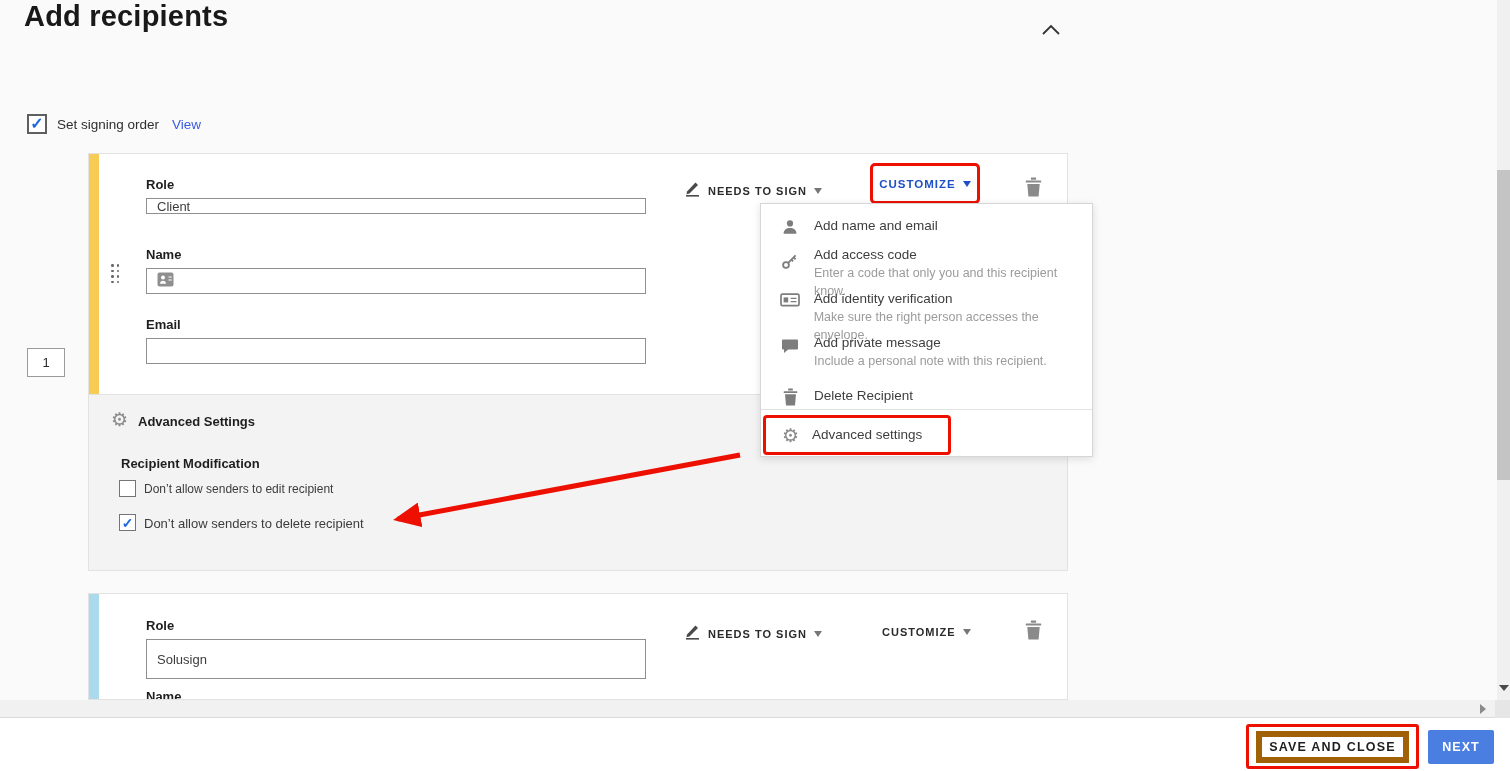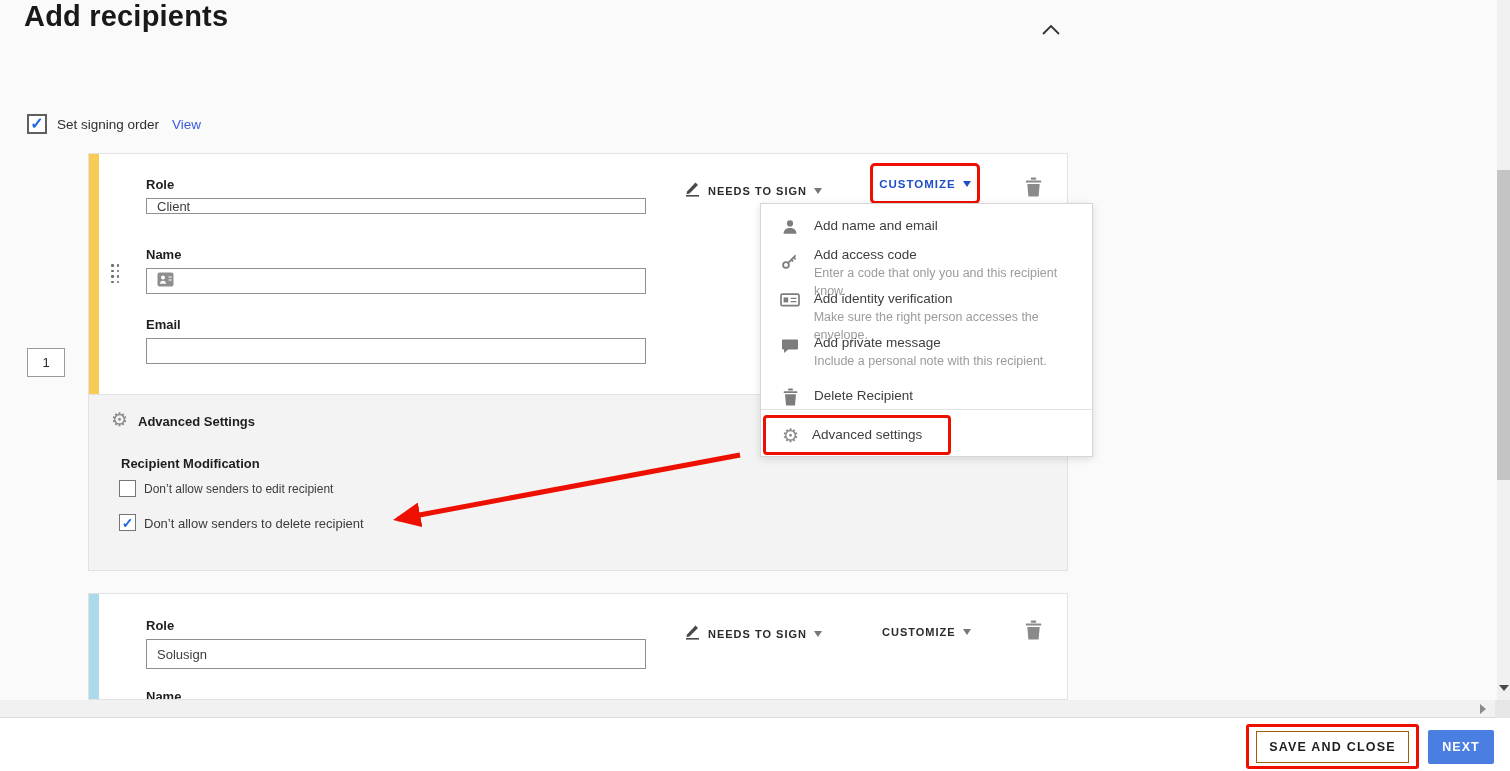--- a/index.html
+++ b/index.html
@@ -47,21 +47,21 @@
   .order-input { border:1px solid #9A9A9A; background:#fff; text-align:center; font-size:13px; color:#2B2B2B;
                  font-family:"Liberation Sans",sans-serif; outline:none; }
 
   .scroll-track-v { background:#F0F0F0; }
   .scroll-thumb { background:#C4C4C4; }
   .scroll-track-h { background:#F1F1F1; border-bottom:1px solid #DADADA; }
   .tri-down { width:0; height:0; border-left:5px solid transparent; border-right:5px solid transparent; border-top:6px solid #4A4A4A; }
   .tri-right { width:0; height:0; border-top:5px solid transparent; border-bottom:5px solid transparent; border-left:6px solid #8A8A8A; }
 
   .footer { background:#fff; }
-  .btn-secondary { background:#fff; border:1px solid #a16207; color:#1E1E1E; font-size:12.5px; font-weight:bold;
+  .btn-secondary { background:#fff; border:6px solid #a16207; color:#1E1E1E; font-size:12.5px; font-weight:bold;
                    letter-spacing:1.2px; display:flex; align-items:center; justify-content:center; cursor:pointer;
                    font-family:"Liberation Sans",sans-serif; }
   .btn-primary { background:#4A7EE0; border:none; border-radius:2px; color:#fff; font-size:12.5px; font-weight:bold;
                  letter-spacing:1px; display:flex; align-items:center; justify-content:center; cursor:pointer;
                  font-family:"Liberation Sans",sans-serif; }
 </style>
 </head>
 <body>
 
 <div class="stage">
@@ -238,21 +238,21 @@
         <path d="M0,0 L5.5,2.5 L0,5 z" fill="#ED1000"></path>
       </marker>
     </defs>
     <line x1="368" y1="13" x2="26" y2="77" stroke="#ED1000" stroke-width="5" marker-end="url(#arrowhead)"></line>
   </svg>
 
   <div class="abs card" style="left:88px; top:593px; width:980px; height:107px; overflow:hidden;">
     <div class="stripe" style="height:107px; background:#AADAEC;"></div>
 
     <div class="abs field-label" style="left:57px; top:24px;">Role</div>
-    <input class="abs text-input" style="left: 57px; top: 45px; width: 500px; height: 30px;" value="Solusign">
+    <input class="abs text-input" style="left: 57px; top: 45px; width: 500px; height: 40px;" value="Solusign">
 
     <div class="abs action-row" style="left:595px; top:29px;">
       <span>
         <svg width="17" height="17" viewBox="0 0 17 17">
             <path d="M3 11.5 L11.5 2.5 L14 5 L5.5 13.5 L2.5 14.2 z" fill="#4A4A4A"></path>
             <rect x="2" y="15" width="13" height="1.6" fill="#4A4A4A"></rect>
           </svg>
       </span>
       <span class="action-label">NEEDS TO SIGN</span>
       <span class="caret"></span>

